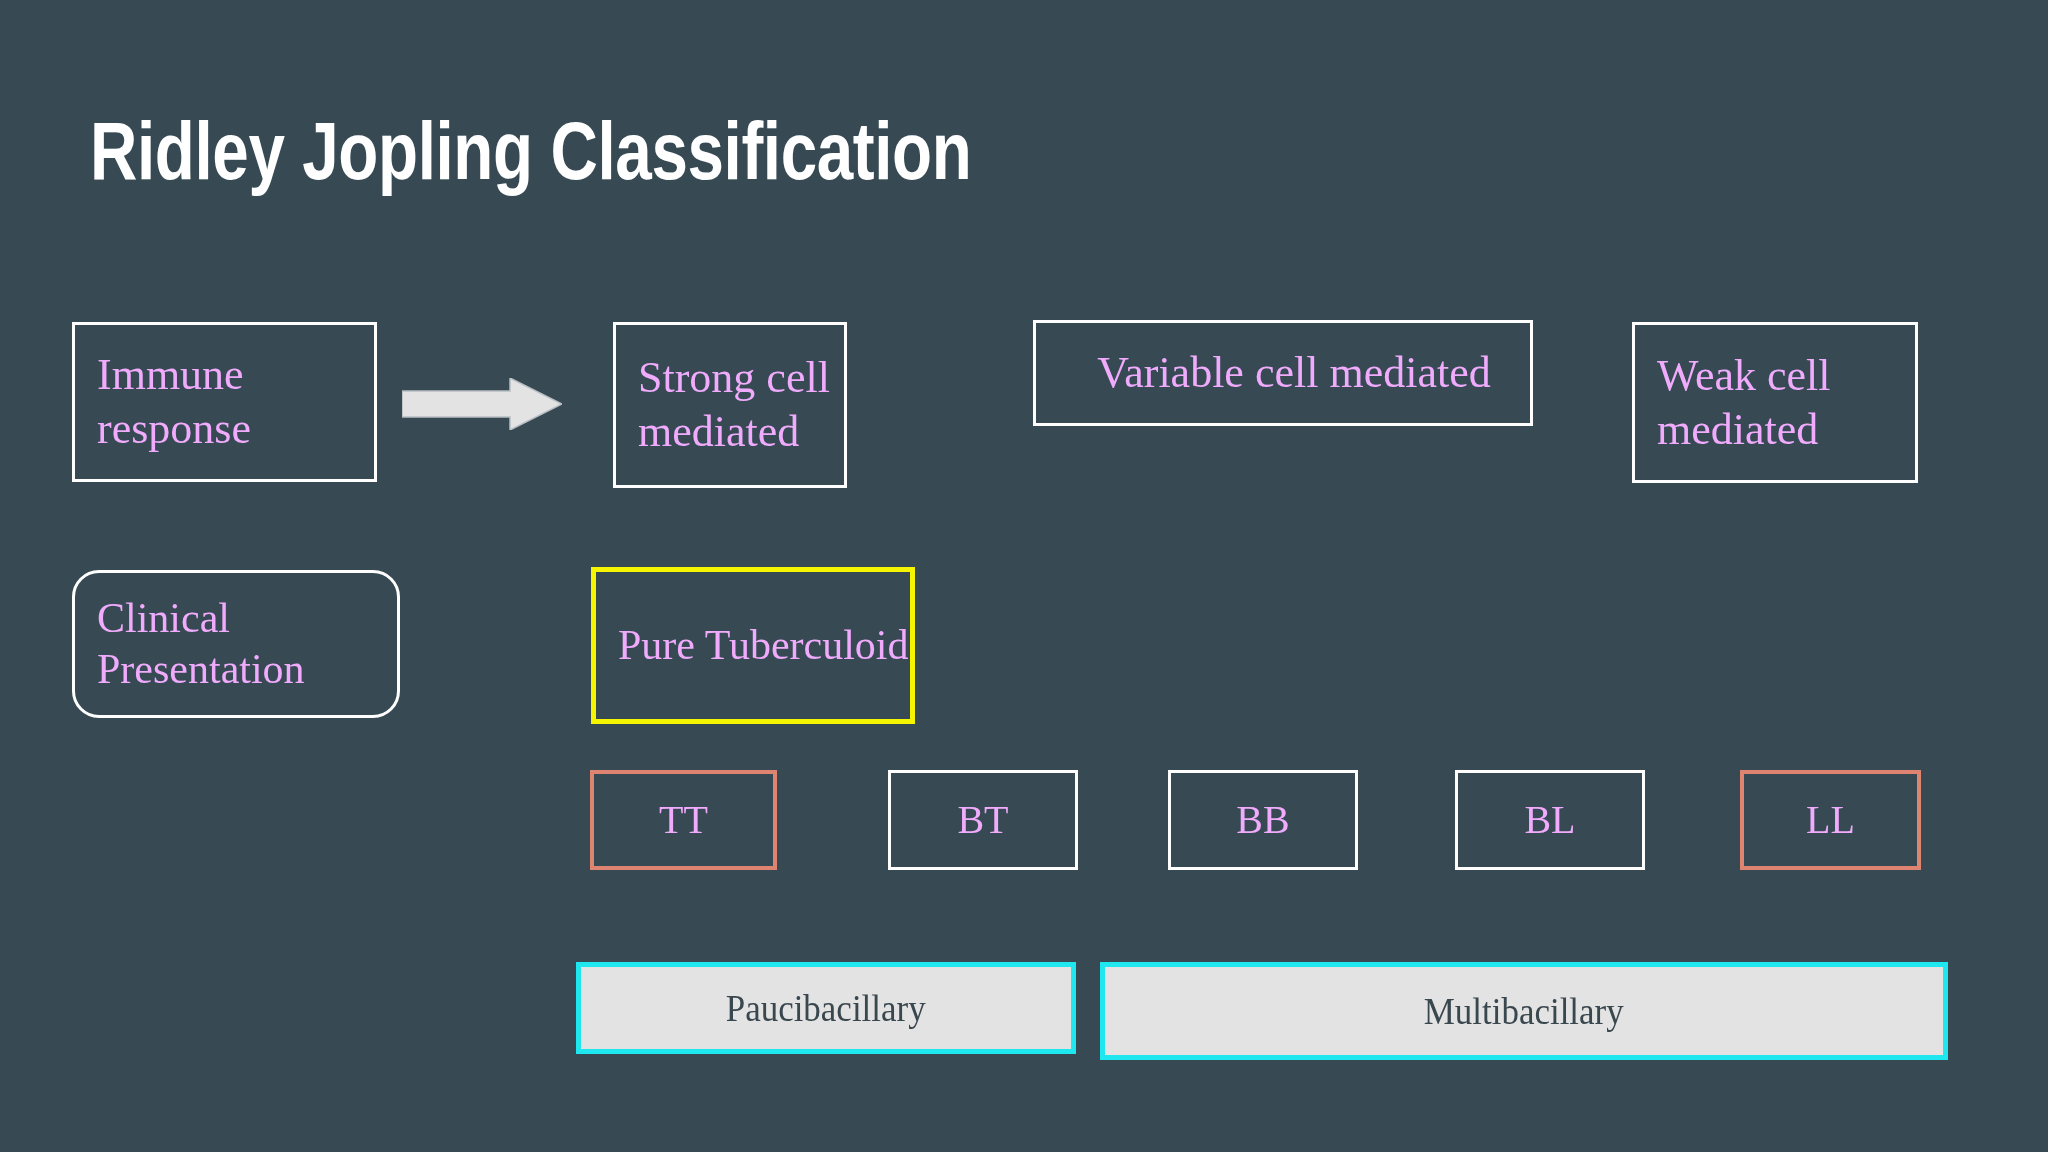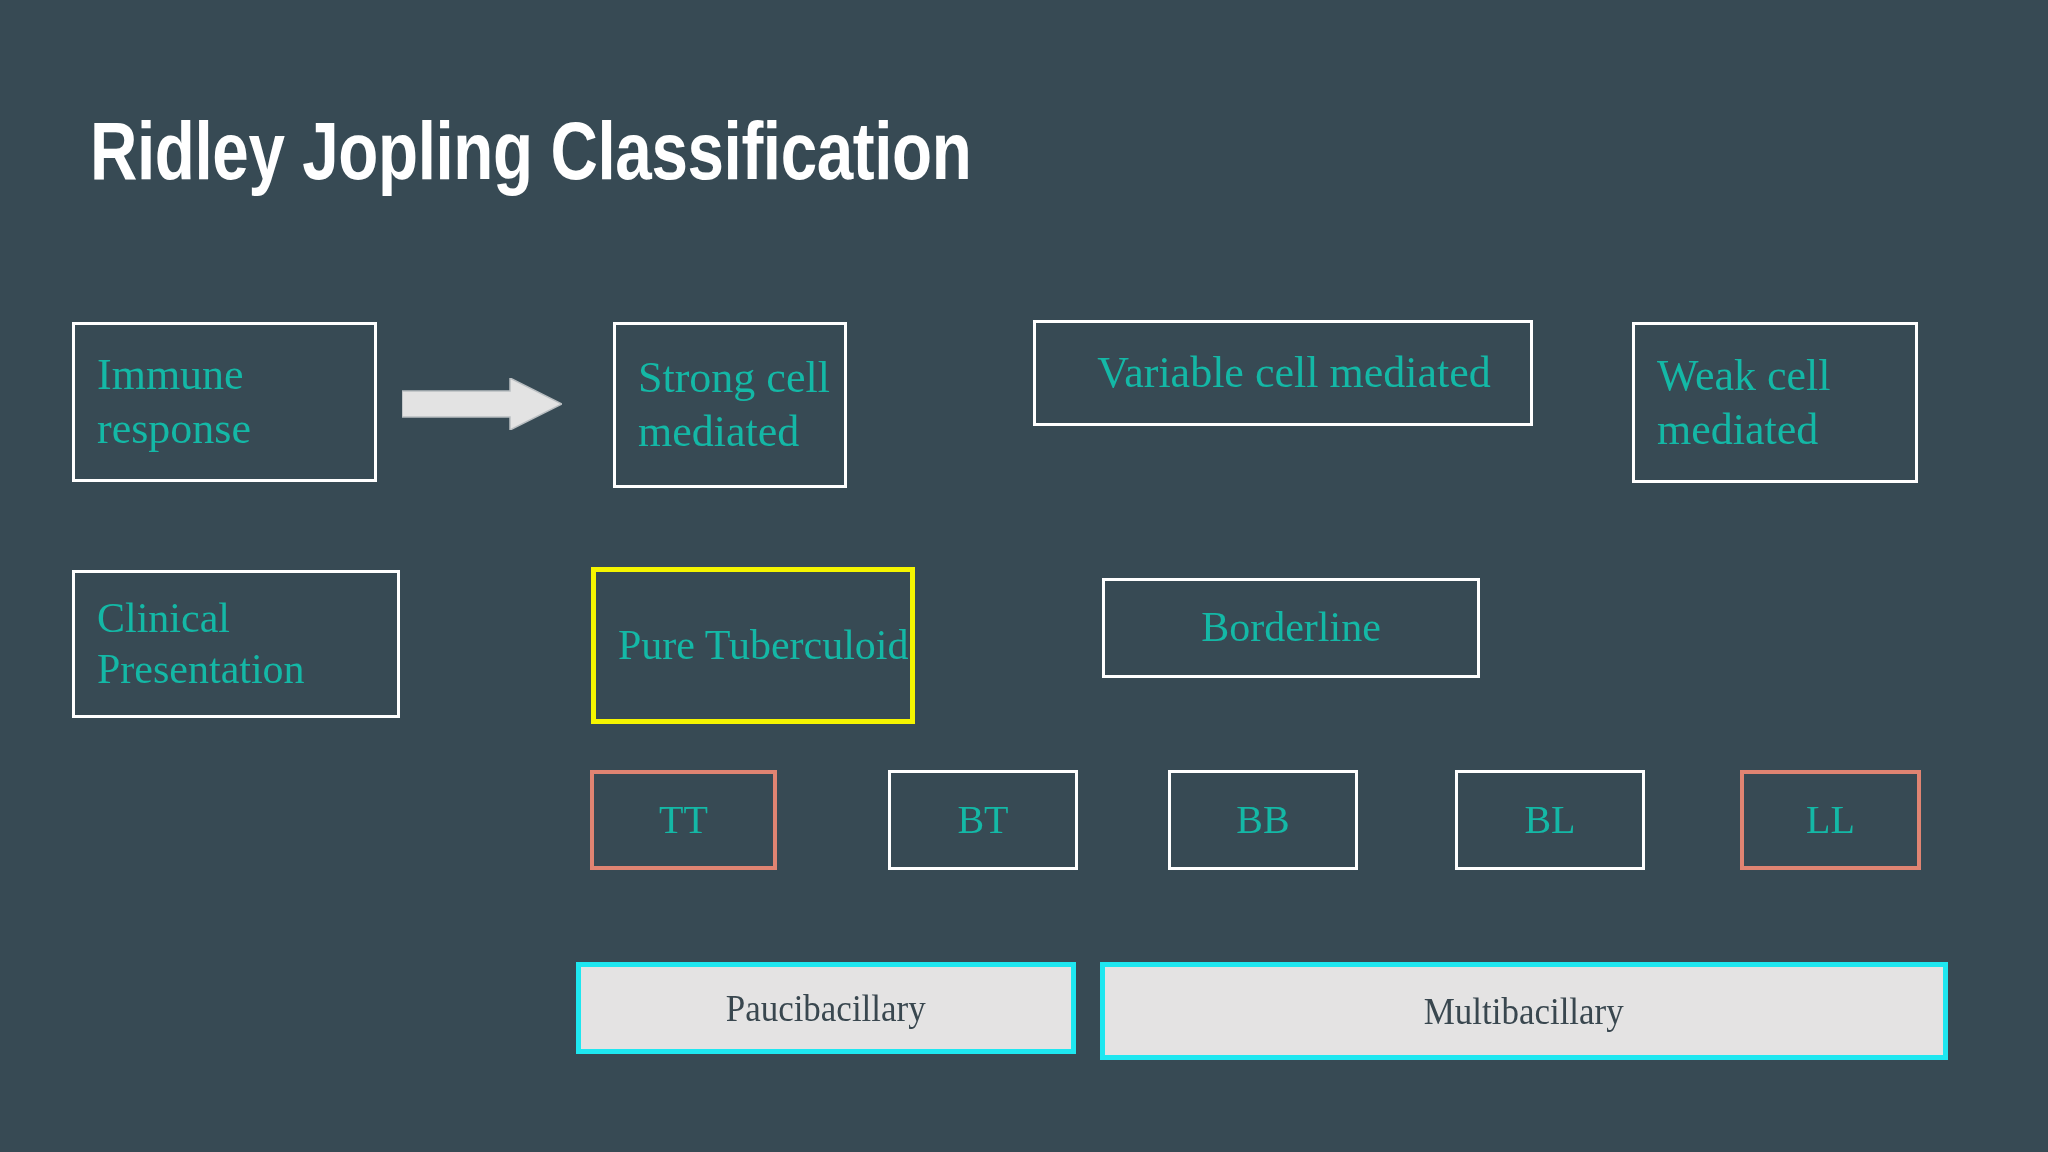--- a/index.html
+++ b/index.html
@@ -31,21 +31,21 @@
     transform-origin: left top;
     line-height: 1.0;
   }
 
   
   .box {
     position: absolute;
     box-sizing: border-box;
     display: flex;
     align-items: center;
-    color: #14b8a6;
+    color: #f0abfc;
     line-height: 1.22;
   }
   .box .txt { display: block; width: 100%; }
 
   .box.outline-white { border: 3px solid #ffffff; background: transparent; }
   .box.outline-yellow { border: 5px solid #f5f500; background: transparent; }
   .box.outline-salmon { border: 4px solid #e08472; background: transparent; }
 
   .box.left-text   { justify-content: flex-start; padding-left: 22px; }
   .box.center-text { justify-content: center; text-align: center; }
@@ -98,31 +98,28 @@
   </div>
 
   <div class="box outline-white left-text fs-lg" style="left:1033px; top:320px; width:500px; height:106px;text-align:center;">
     <span class="txt">Variable cell mediated</span>
   </div>
 
   <div class="box outline-white left-text fs-lg" style="left:1632px; top:322px; width:286px; height:161px;">
     <span class="txt">Weak cell mediated</span>
   </div>
 
-  <div class="box outline-white left-text fs-md" style="left:72px; top:570px; width:328px; height:148px;">
+  <div class="box outline-white left-text fs-md" style="left:72px; top:570px; width:328px; height:148px;border-radius:27px;">
     <span class="txt">Clinical Presentation</span>
   </div>
 
   <div class="box outline-yellow left-text fs-md" style="left:591px; top:567px; width:324px; height:157px;">
     <span class="txt">Pure Tuberculoid</span>
   </div>
 
-  <div class="box outline-white center-text fs-md" style="left:1102px; top:578px; width:378px; height:100px;">
-    <span class="txt">Borderline</span>
-  </div>
 
 
   <div class="box outline-salmon center-text fs-sm" style="left:590px; top:770px; width:187px; height:100px;">
     <span class="txt">TT</span>
   </div>
 
   <div class="box outline-white center-text fs-sm" style="left:888px; top:770px; width:190px; height:100px;">
     <span class="txt">BT</span>
   </div>
 

